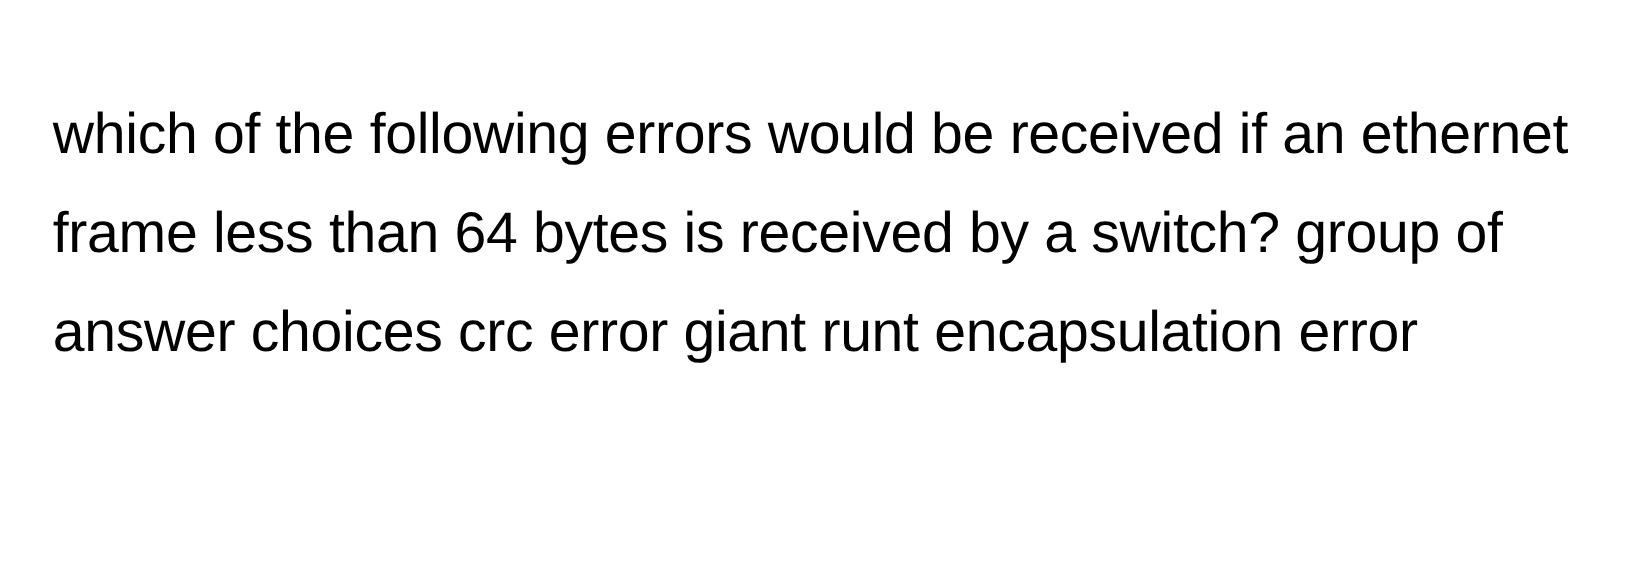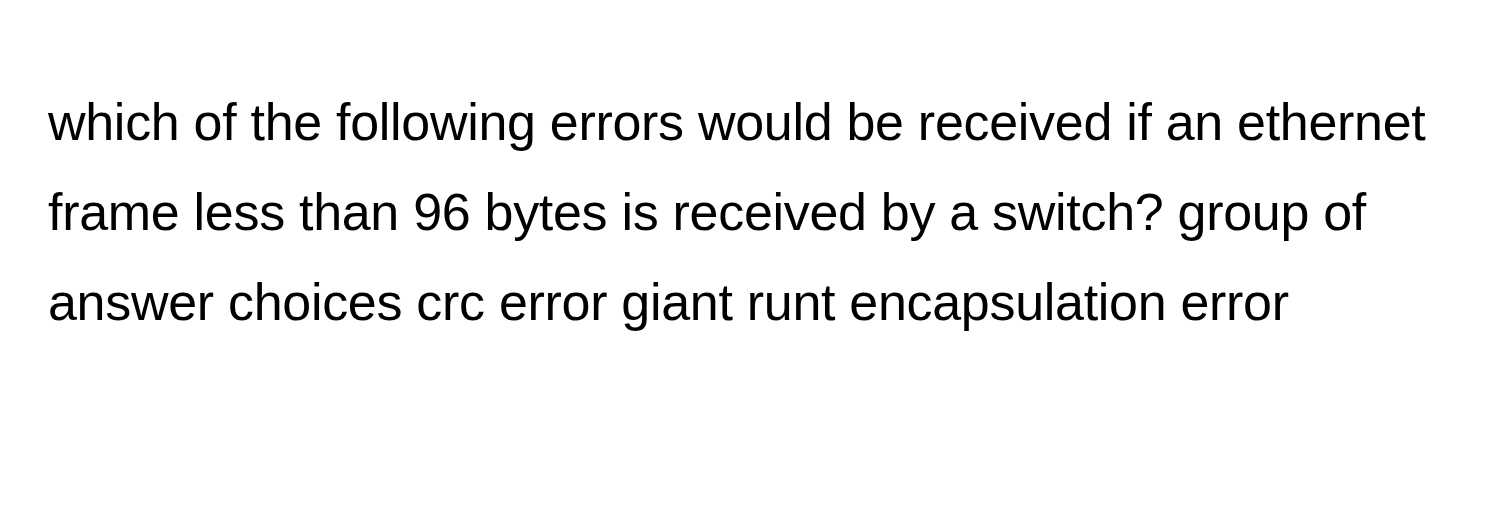--- a/index.html
+++ b/index.html
@@ -21,14 +21,14 @@
       line-height: 1.73;
       color: #000000;
       font-weight: 400;
       letter-spacing: -0.3px;
     }
   </style>
 </head>
 <body>
 
 <div class="content">
-  <p class="question-text">which of the following errors would be received if an ethernet frame less than 96 bytes is received by a switch? group of answer choices crc error giant runt encapsulation error</p>
+  <p class="question-text">which of the following errors would be received if an ethernet frame less than 64 bytes is received by a switch? group of answer choices crc error giant runt encapsulation error</p>
 </div>
 
 </body></html>

